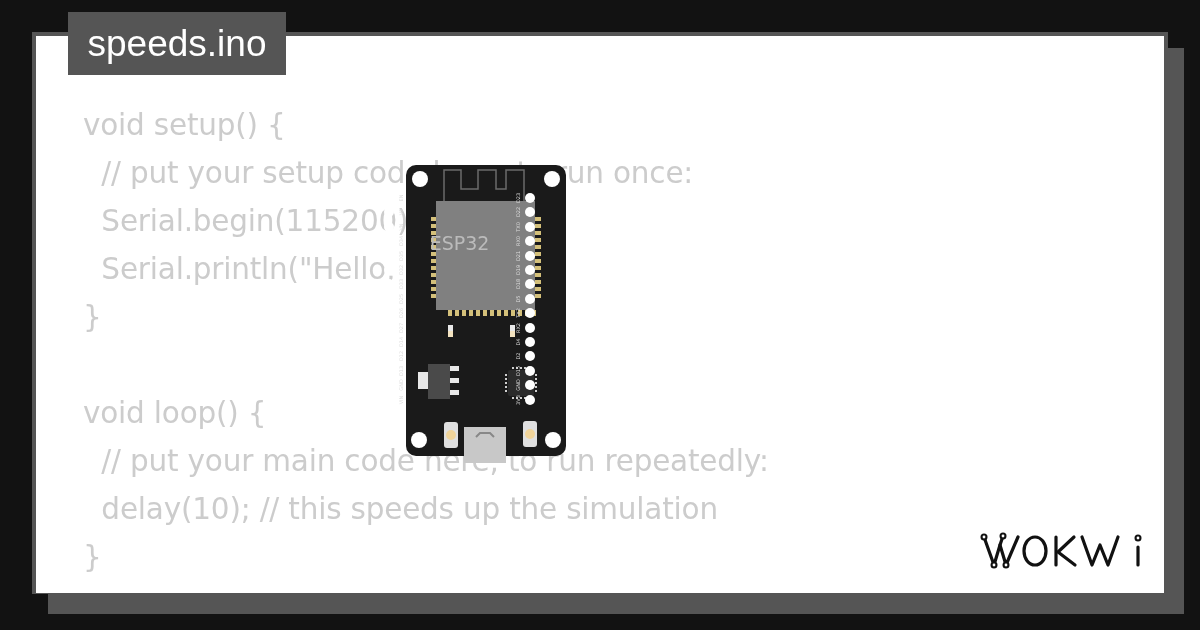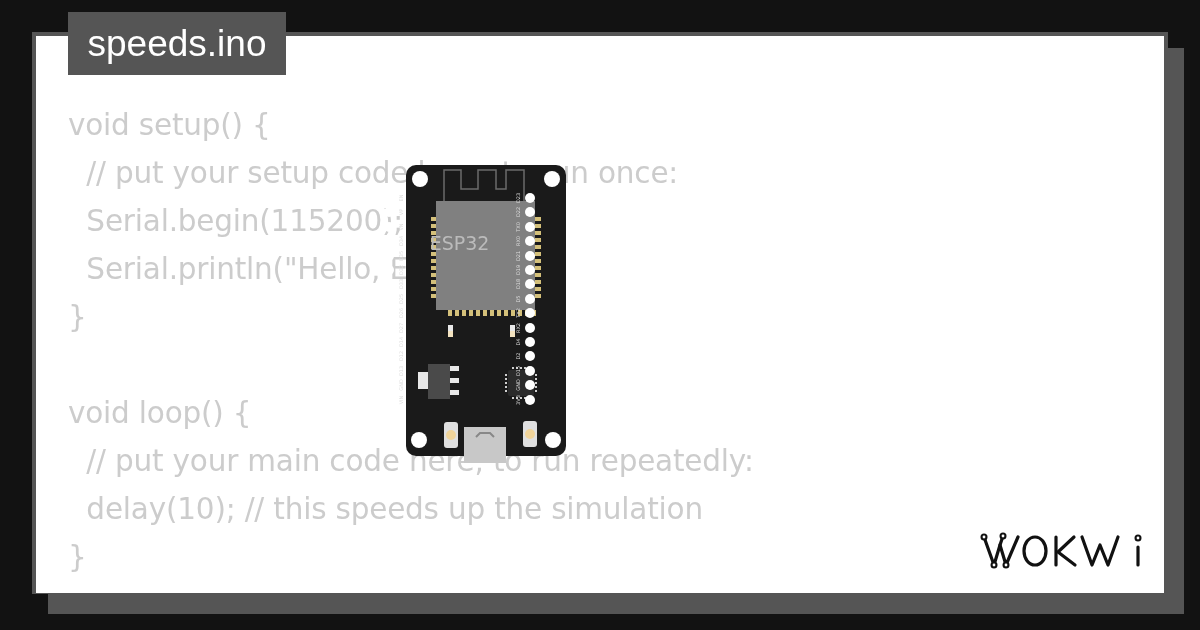--- a/index.html
+++ b/index.html
@@ -2,21 +2,21 @@
 <html><head>
 <meta charset="utf-8">
 <style>
   html, body { margin:0; padding:0; }
   body { width:1200px; height:630px; background:#121212; position:relative; overflow:hidden; font-family:"DejaVu Sans", sans-serif; }
   .shadow { position:absolute; left:48px; top:48px; width:1136px; height:566px; background:#555555; }
   .frame { position:absolute; left:32px; top:32px; width:1136px; height:562px; background:#555555; }
   .paper { position:absolute; left:36px; top:36px; width:1128px; height:557px; background:#ffffff; overflow:hidden; }
   .tab { position:absolute; left:68px; top:12px; width:218px; height:63px; background:#555555; color:#ffffff; font-family:"Liberation Sans", sans-serif; font-size:37px; line-height:63px; text-align:center; box-sizing:border-box; padding-bottom:2px; }
   .code { position:absolute; left:68px; top:101px; margin:0; font-family:"DejaVu Sans", sans-serif; font-size:29.5px; line-height:48px; color:#cccccc; white-space:pre; letter-spacing:-0.2px; }
-  .code-line { display:block; height:48px; }
+  .code-line { display:block; height:48px;margin-left:15px; }
   .logo { position:absolute; left:978px; top:527px; }
   .board { position:absolute; left:380px; top:165px; width:160px; height:298px;padding-left:26px; }
 </style>
 </head>
 <body>
 
 <div class="shadow"></div>
 <div class="frame"></div>
 <div class="paper"></div>
 

